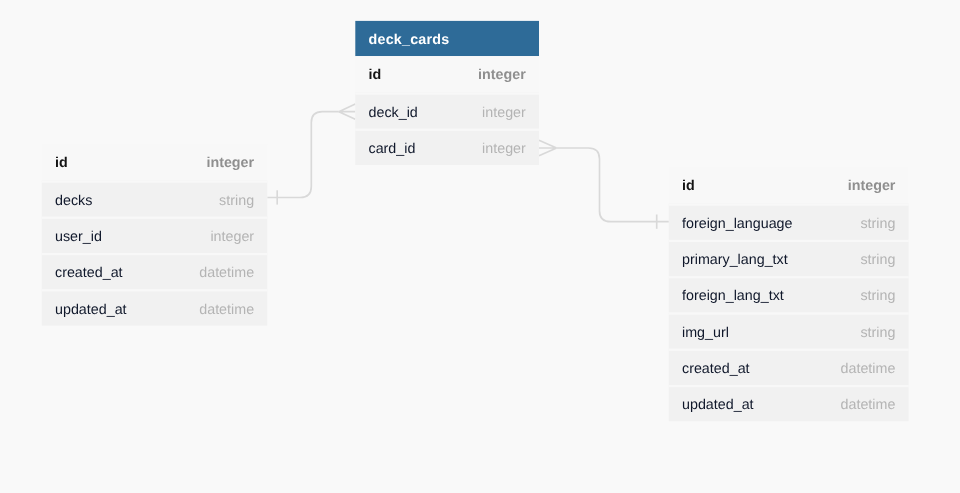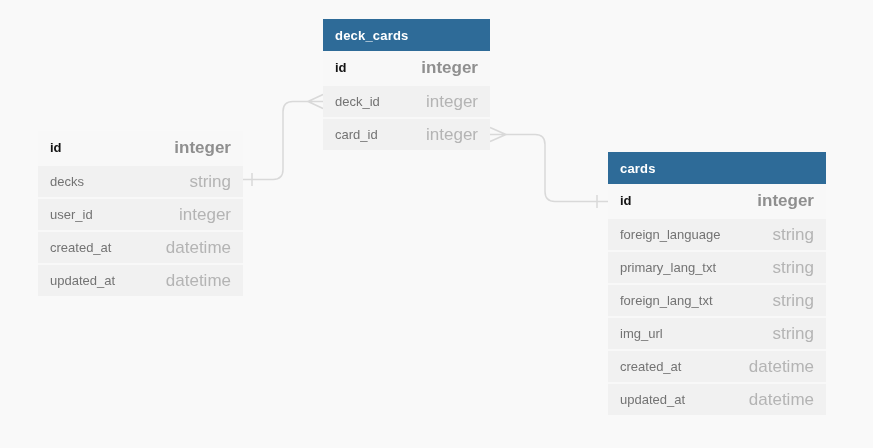--- a/index.html
+++ b/index.html
@@ -49,25 +49,25 @@
     padding: 0 12px;
     background: #f1f1f1;
     border-top: 2px solid #f8f8f8;
     text-align: right;
   }
   .erd-table .field-row.pk {
     background: #f8f8f8;
     border-top: none;
   }
   .erd-table .field-name {
-    color: #737373;
+    color: #0f172a;
   }
   .erd-table .field-type {
     color: #b4b4b4;
-    font-size: 17px;
+    font-size: 13px;
   }
   .erd-table .field-row.pk .field-name {
     color: #141414;
     font-weight: 700;
   }
   .erd-table .field-row.pk .field-type {
     color: #8f8f8f;
     font-weight: 700;
   }
   .wire {
@@ -129,23 +129,20 @@
       <div class="field-row">
         <span class="field-name">created_at</span>
         <span class="field-type">datetime</span>
       </div>
       <div class="field-row">
         <span class="field-name">updated_at</span>
         <span class="field-type">datetime</span>
       </div>
     </div>
     <div class="erd-table" style="left: 608px; top: 152px; width: 218px;">
-      <div class="table-header">
-        <span>cards</span>
-      </div>
       <div class="field-row pk">
         <span class="field-name">id</span>
         <span class="field-type">integer</span>
       </div>
       <div class="field-row">
         <span class="field-name">foreign_language</span>
         <span class="field-type">string</span>
       </div>
       <div class="field-row">
         <span class="field-name">primary_lang_txt</span>

